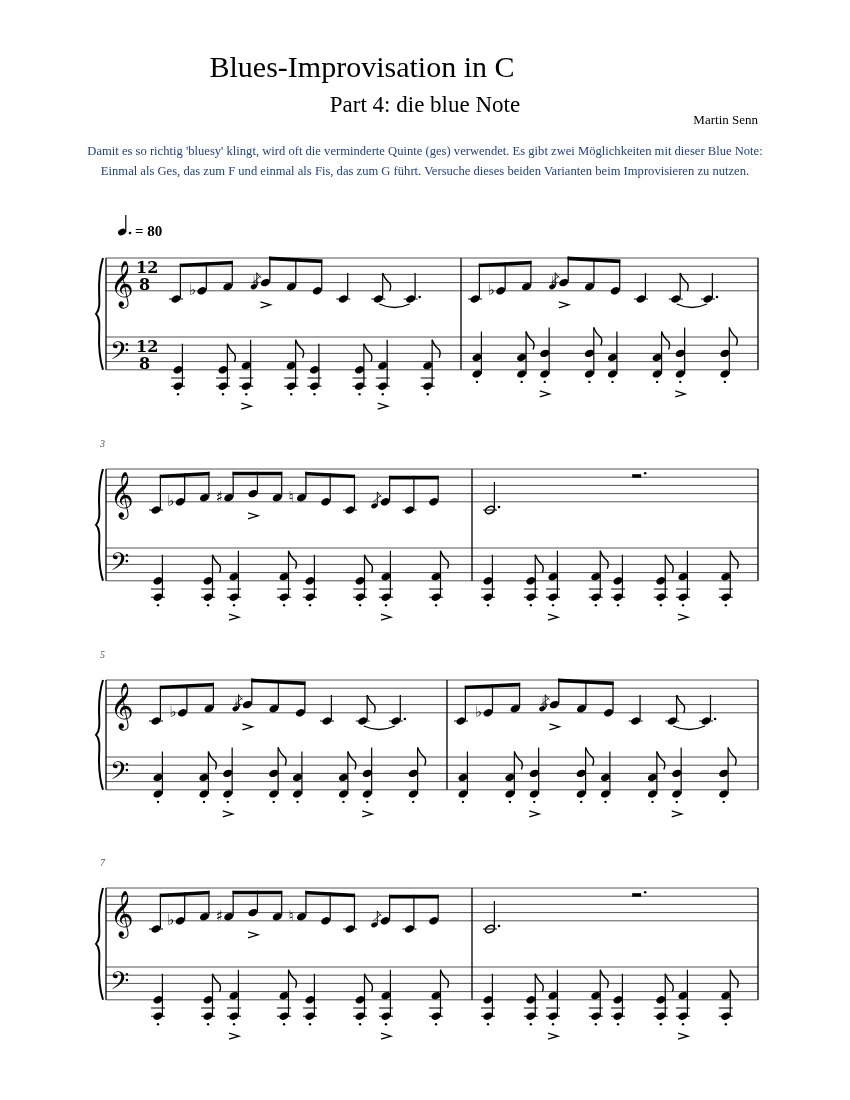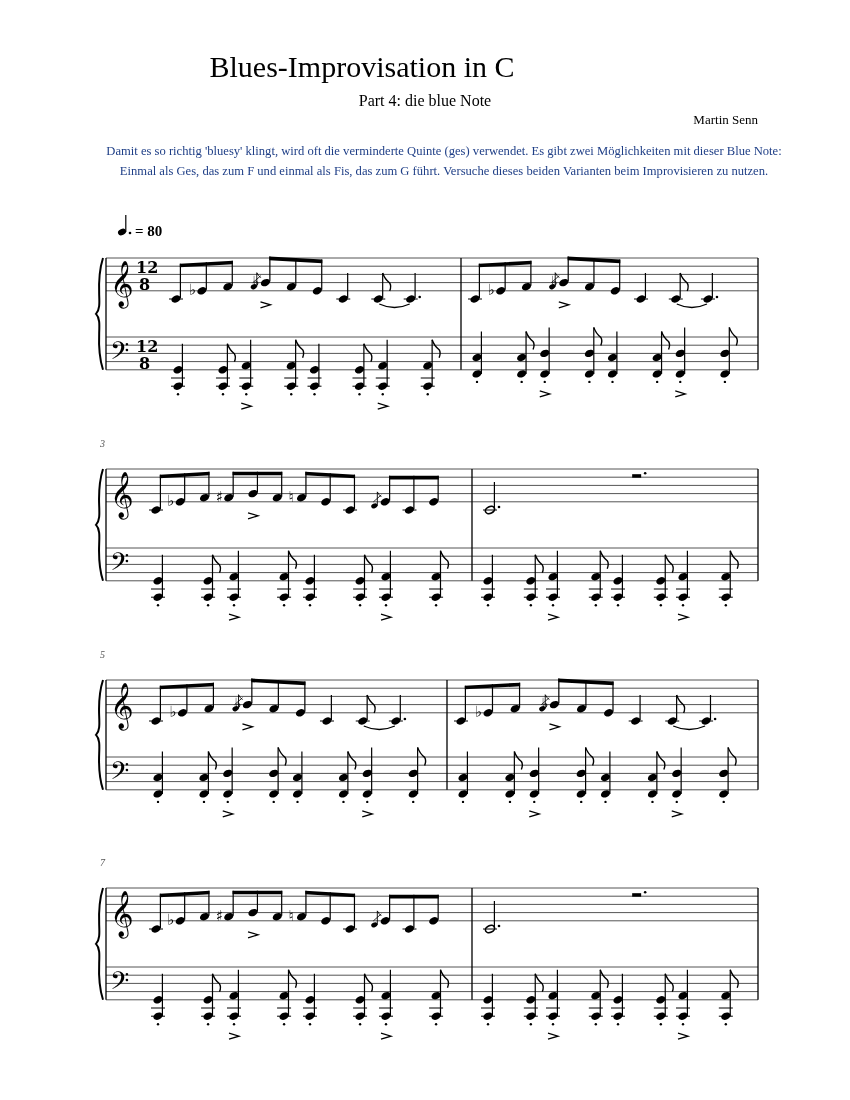--- a/index.html
+++ b/index.html
@@ -1,20 +1,20 @@
 <!DOCTYPE html>
 <html><head>
 <meta charset="utf-8">
 <style>
   html, body { margin: 0; padding: 0; background: #ffffff; }
   body { width: 850px; height: 1100px; position: relative; overflow: hidden; font-family: "DejaVu Serif", serif; color: #000; }
   .title { position: absolute; top: 50px; left: 0; width: 724px; text-align: center; font-family: "Liberation Serif", serif; font-size: 30px; }
-  .subtitle { position: absolute; top: 92px; left: 0; width: 850px; text-align: center; font-family: "Liberation Serif", serif; font-size: 16px; }
+  .subtitle { position: absolute; top: 92px; left: 0; width: 850px; text-align: center; font-family: "Liberation Serif", serif; font-size: 23px; }
   .composer { position: absolute; top: 112px; right: 92px; font-family: "Liberation Serif", serif; font-size: 13px; }
-  .description { position: absolute; top: 142px; left: 82px; width: 686px; text-align: center; font-family: "Liberation Serif", serif; font-size: 12.6px; line-height: 19.5px; color: #1f3f87; margin-left: 19px; }
+  .description { position: absolute; top: 142px; left: 82px; width: 686px; text-align: center; font-family: "Liberation Serif", serif; font-size: 12.6px; line-height: 19.5px; color: #1f3f87; }
   svg.score { position: absolute; top: 0; left: 0; }
   .mnum { font-family: "Liberation Serif", serif; font-style: italic; font-size: 10px; fill: #555; }
   .tempo { font-family: "Liberation Serif", serif; font-weight: bold; font-size: 15px; fill: #000; }
   .timesig { font-family: "DejaVu Serif", serif; font-weight: bold; font-size: 16px; fill: #000; }
   .clef { font-family: "DejaVu Sans", sans-serif; fill: #000; }
   .acc { font-family: "DejaVu Sans", sans-serif; font-size: 15px; fill: #000; }
 </style>
 </head>
 <body>
 

